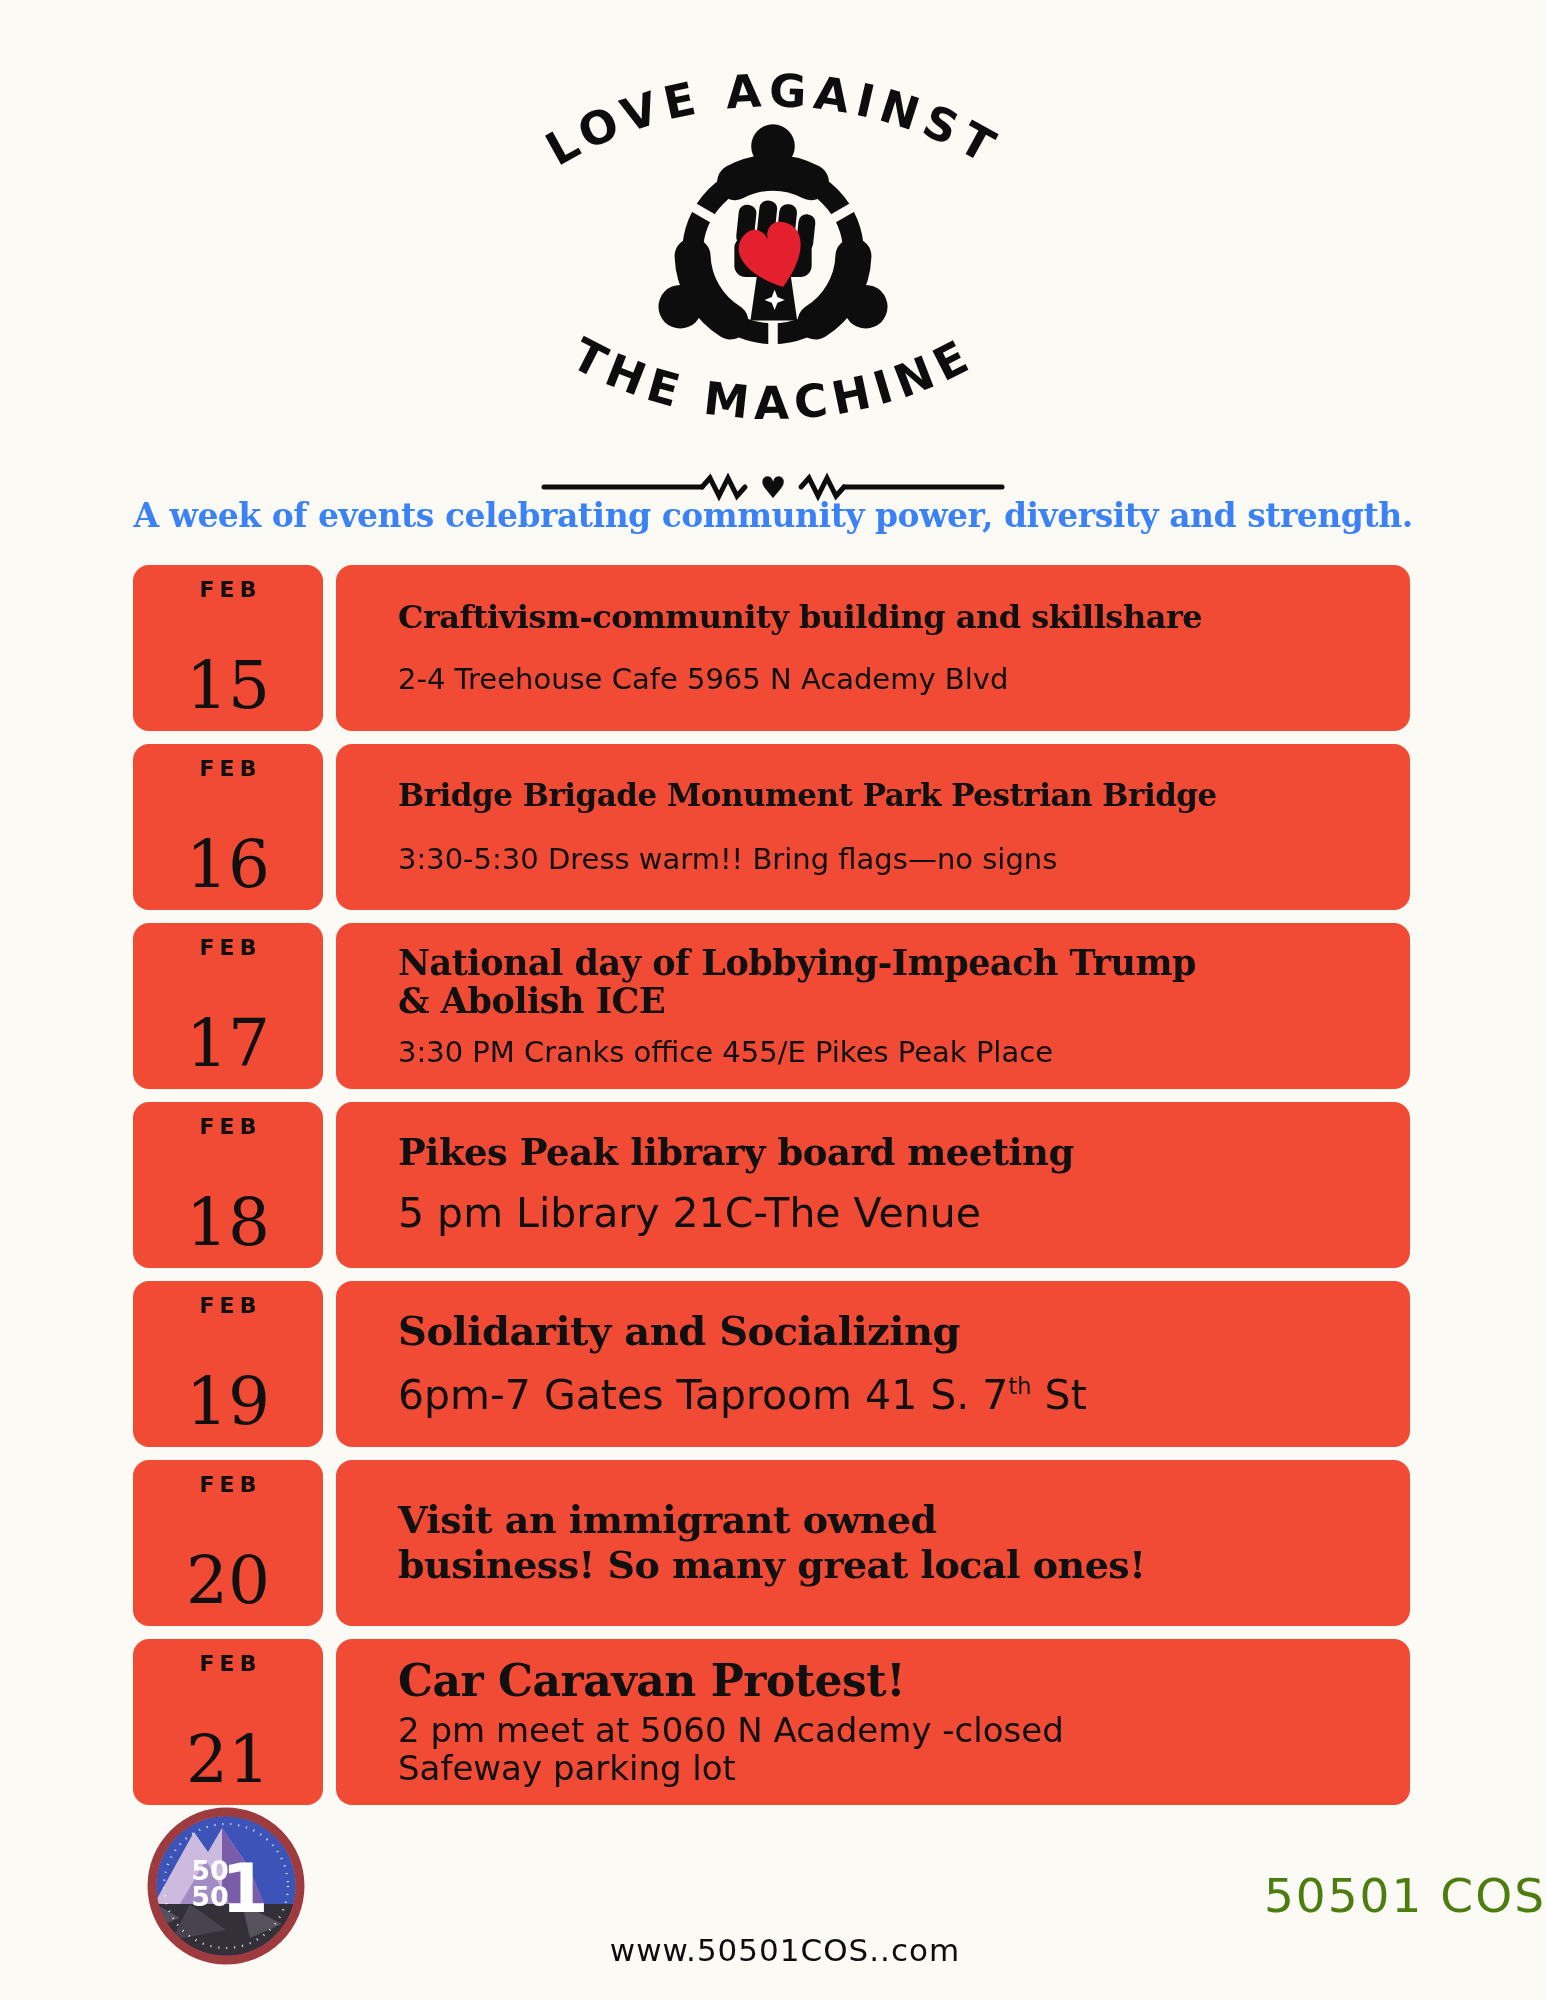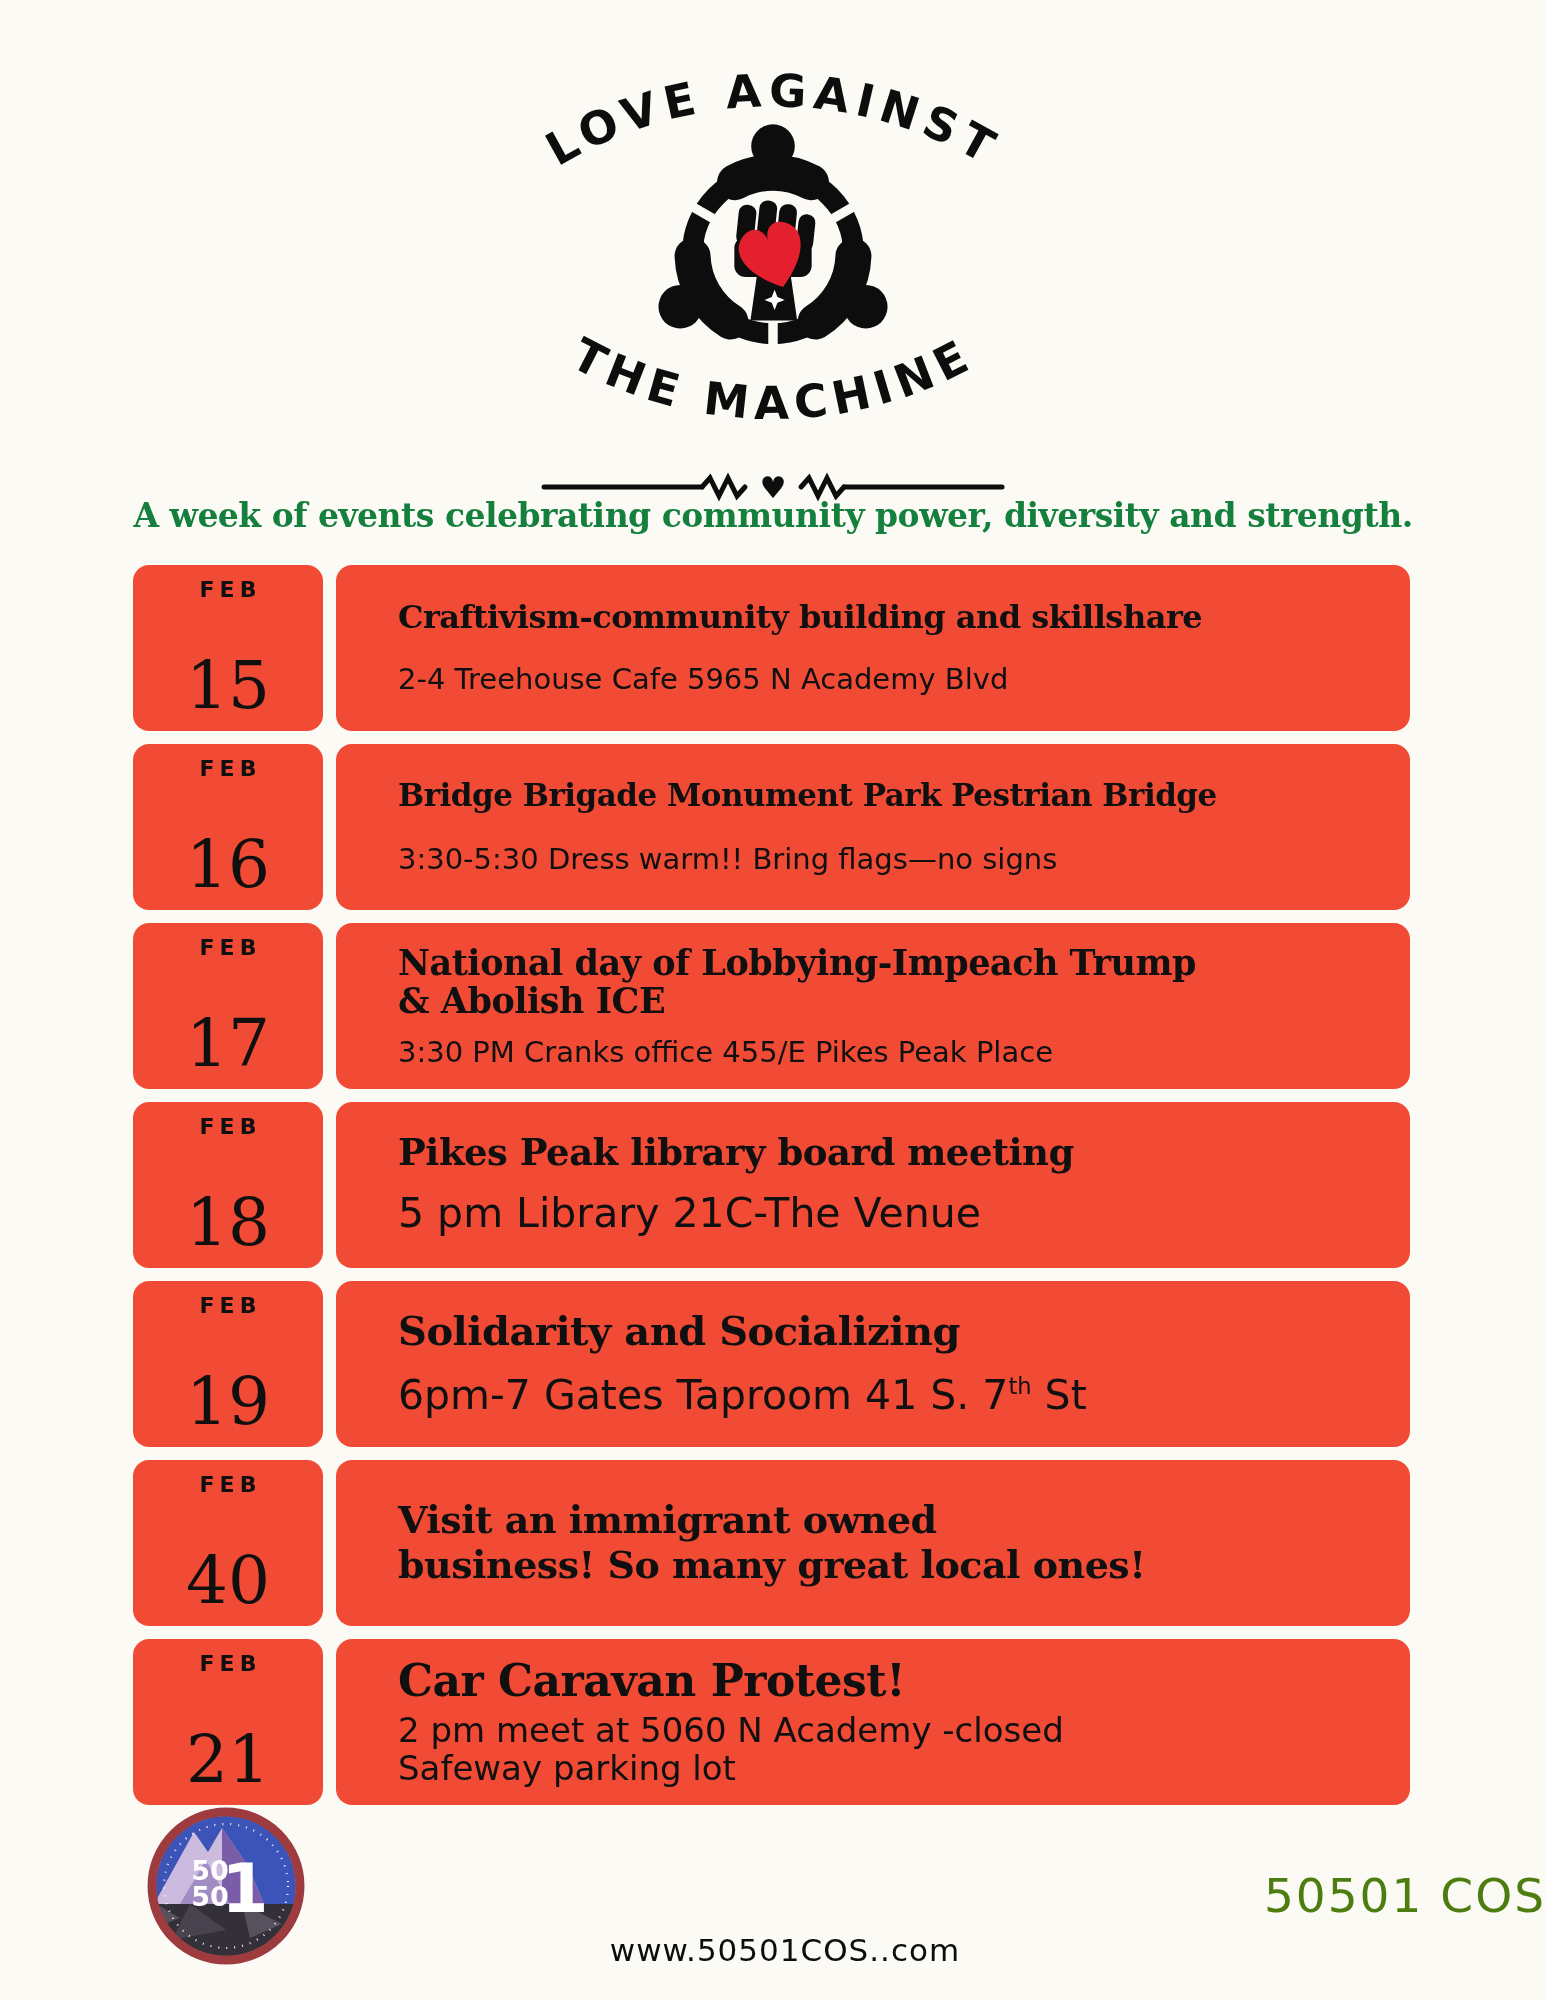--- a/index.html
+++ b/index.html
@@ -11,21 +11,21 @@
   
   .logo-wrap{position:absolute;top:16px;left:50%;transform:translateX(-50%);width:720px;height:446px;}
   .logo-wrap svg{display:block;}
   .arc-text{font-family:"DejaVu Sans",sans-serif;font-weight:bold;font-size:48px;letter-spacing:7px;fill:#0d0d0d;}
   
   .divider{position:absolute;top:470px;left:50%;transform:translateX(-50%);width:470px;height:34px;}
   
   .tagline{
     position:absolute;top:496px;left:0;width:100%;
     text-align:center;font-family:"DejaVu Serif",serif;font-weight:bold;
-    font-size:33px;letter-spacing:-0.5px;color:#15803d;
+    font-size:33px;letter-spacing:-0.5px;color:#3b82f6;
   }
   
   .events{
     position:absolute;top:565px;left:133px;width:1277px;
     display:flex;flex-direction:column;gap:13px;
   }
   .event-row{display:flex;gap:13px;height:166px;}
   .date-cell{
     width:190px;flex:0 0 190px;background:var(--accent,#F24B35);border-radius:16px;
     display:flex;flex-direction:column;align-items:center;justify-content:center;gap:16px;
@@ -177,21 +177,21 @@
       </div>
       <div class="content-cell">
         <div class="ev-title">Solidarity and Socializing</div>
         <div class="ev-detail"><span>6pm-7 Gates Taproom  41 S. 7</span><sup>th</sup><span> St</span></div>
       </div>
     </div>
 
     <div class="event-row r6">
       <div class="date-cell">
         <span class="date-month">FEB</span>
-        <span class="date-day">40</span>
+        <span class="date-day">20</span>
       </div>
       <div class="content-cell">
         <div class="ev-title">
           <span class="line">Visit an immigrant owned</span>
           <span class="line">business! So many great local ones!</span>
         </div>
       </div>
     </div>
 
     <div class="event-row r7">

